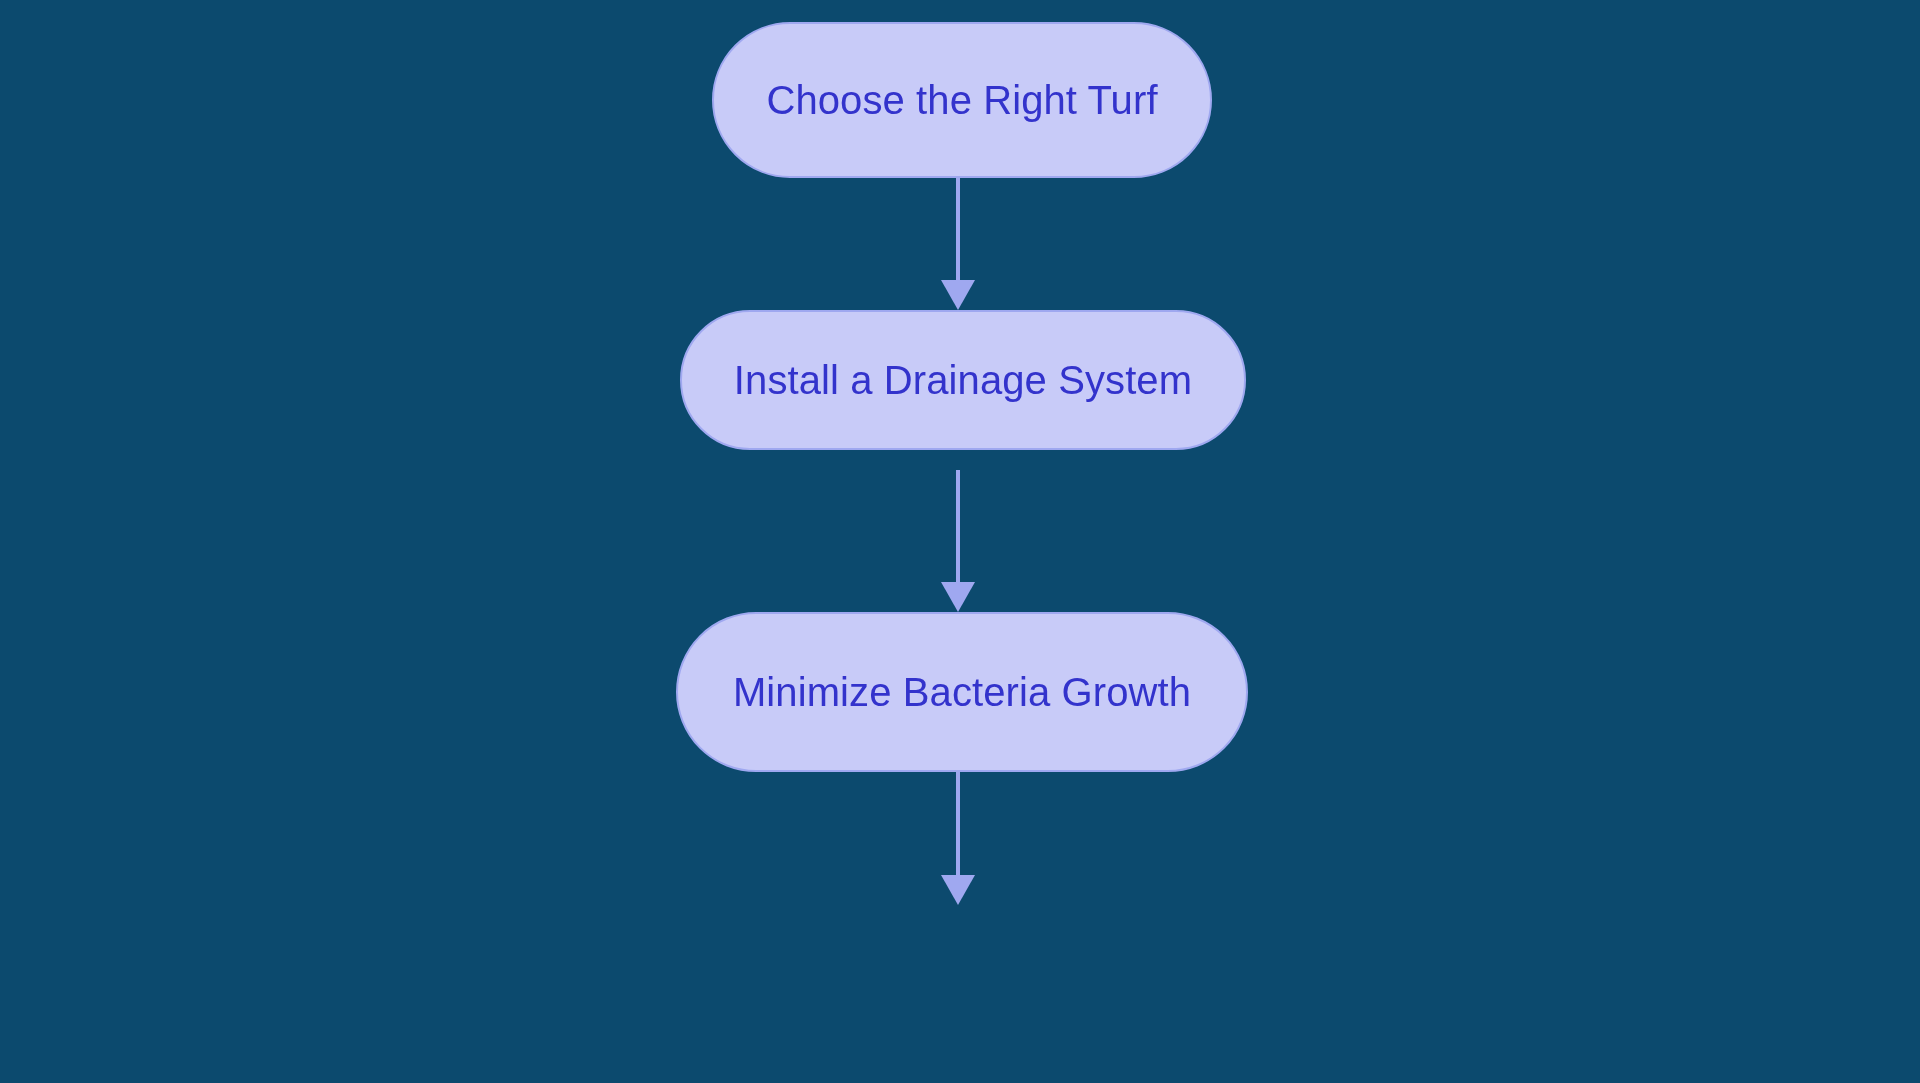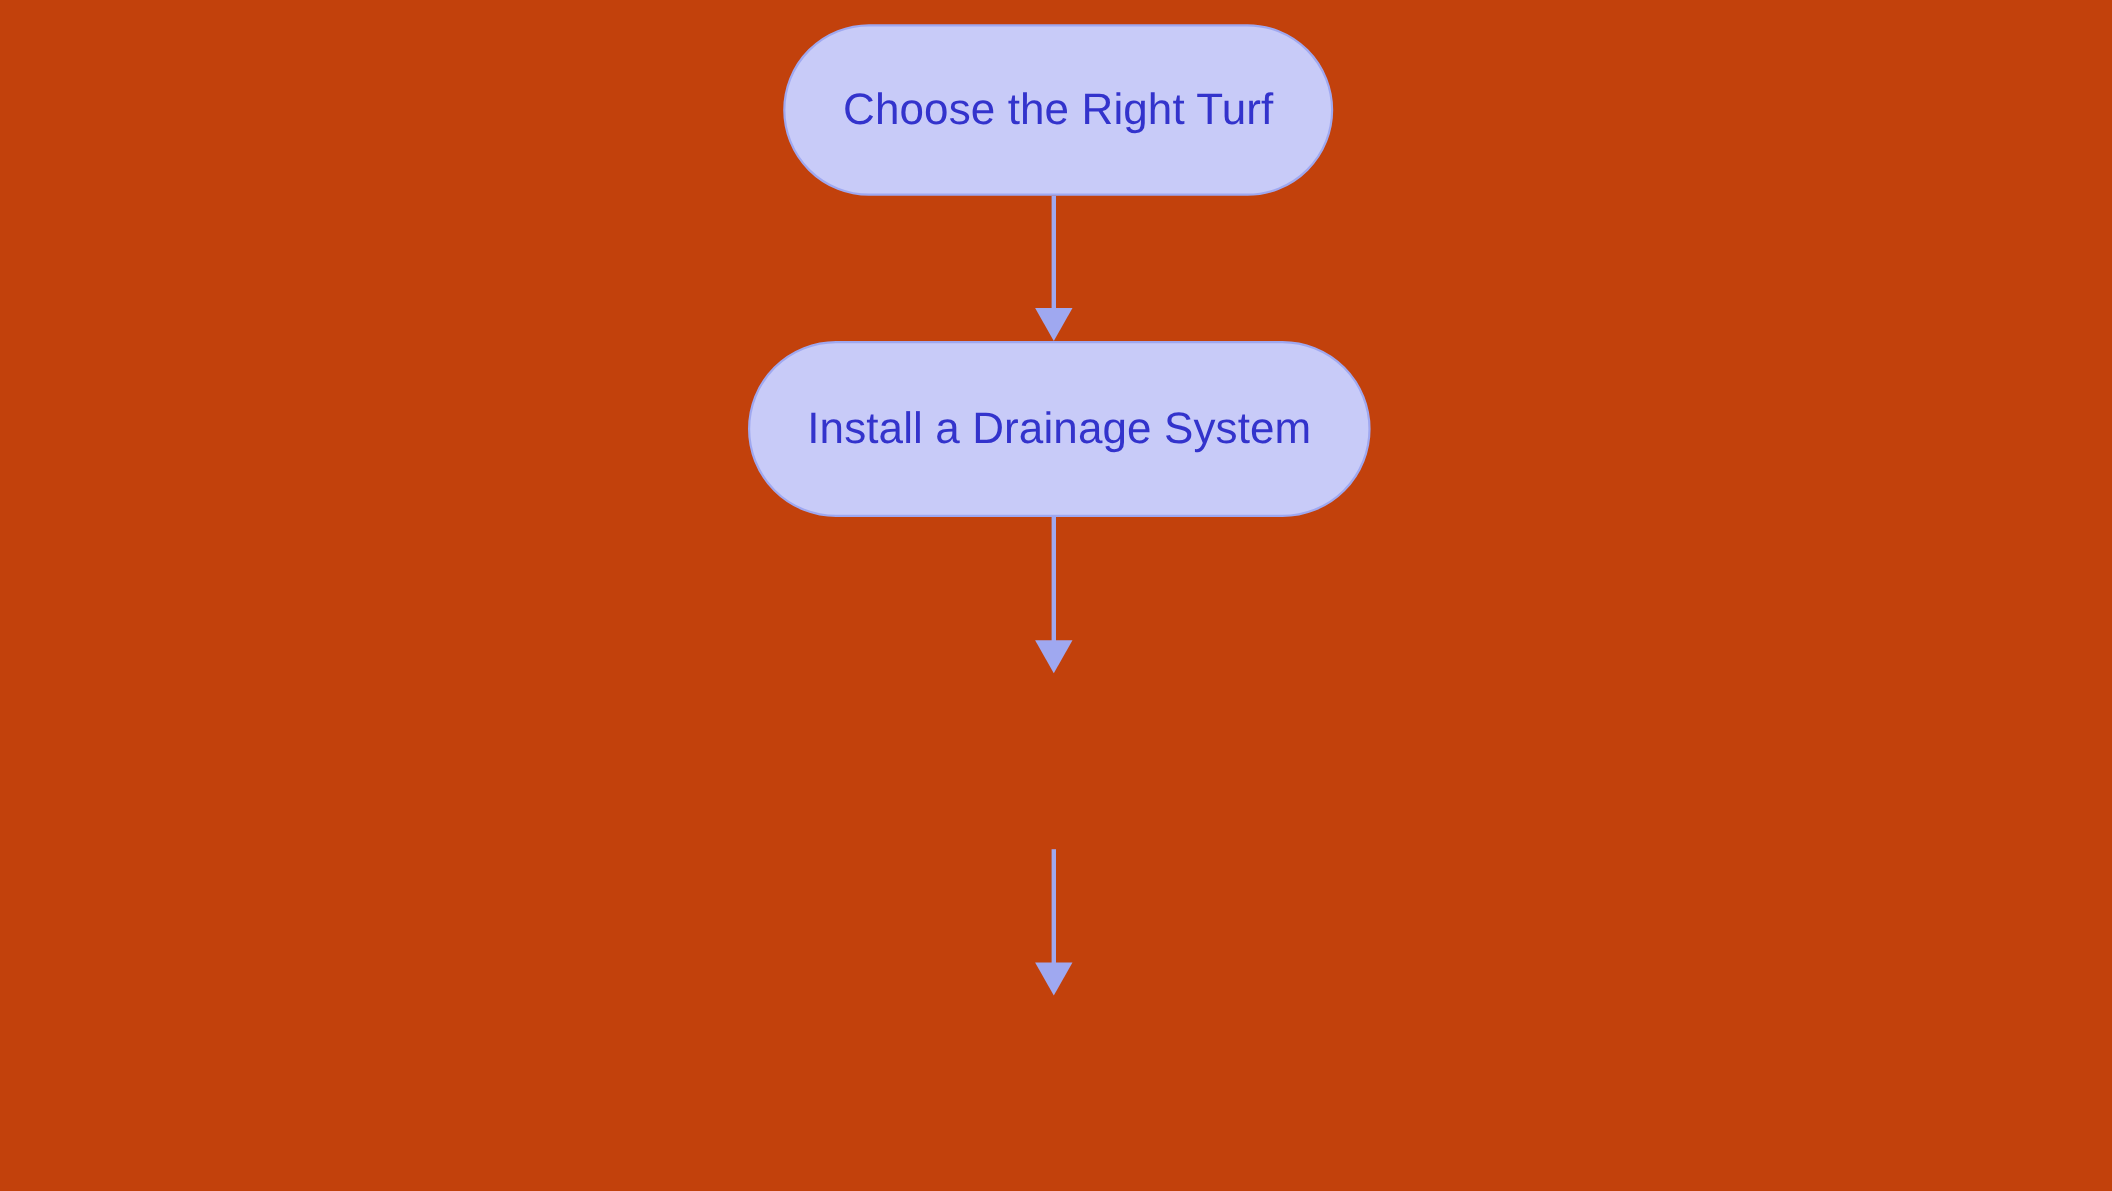--- a/index.html
+++ b/index.html
@@ -8,21 +8,21 @@
     padding: 0;
     background: #ffffff;
   }
   body {
     font-family: "Liberation Sans", sans-serif;
   }
   #canvas {
     position: relative;
     width: 1920px;
     height: 1083px;
-    background: #c2410c;
+    background: #0c4a6e;
     overflow: hidden;
   }
   #flow-svg {
     position: absolute;
     left: 0;
     top: 0;
     width: 1920px;
     height: 1083px;
   }
   .flow-node {
@@ -72,19 +72,22 @@
     <g>
       <line class="edge-line" x1="958" y1="772" x2="958" y2="881"></line>
       <polygon class="edge-arrow" points="958,905 941,875 975,875"></polygon>
     </g>
   </svg>
 
   <div class="flow-node" id="node-1" style="left:712px; top:22px; width:500px; height:156px;">
     <span class="flow-node-label">Choose the Right Turf</span>
   </div>
 
-  <div class="flow-node" id="node-2" style="left:680px; top:310px; width:566px; height:160px;">
+  <div class="flow-node" id="node-2" style="left:680px; top:310px; width:566px; height:140px;">
     <span class="flow-node-label">Install a Drainage System</span>
   </div>
 
+  <div class="flow-node" id="node-3" style="left:676px; top:612px; width:572px; height:160px;">
+    <span class="flow-node-label">Minimize Bacteria Growth</span>
+  </div>
 
 
 </div>
 
 </body></html>

